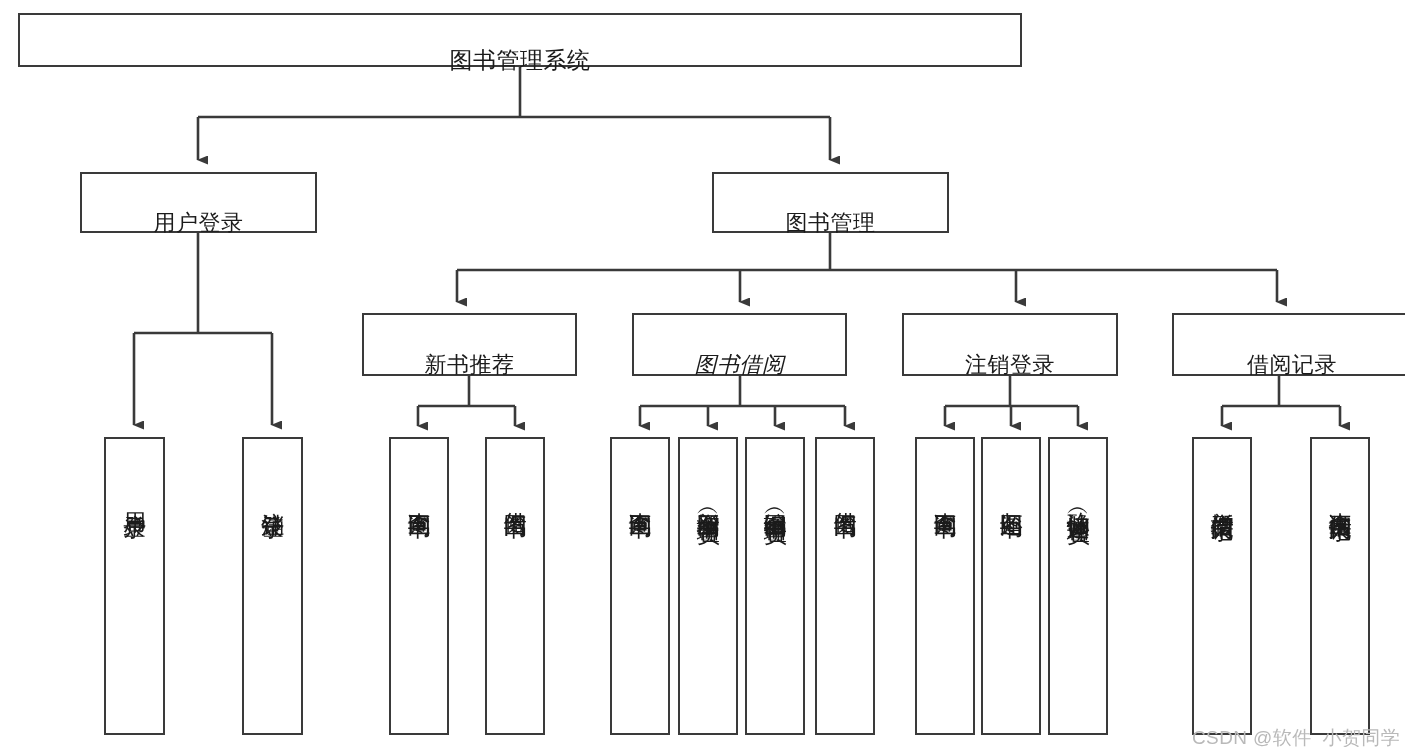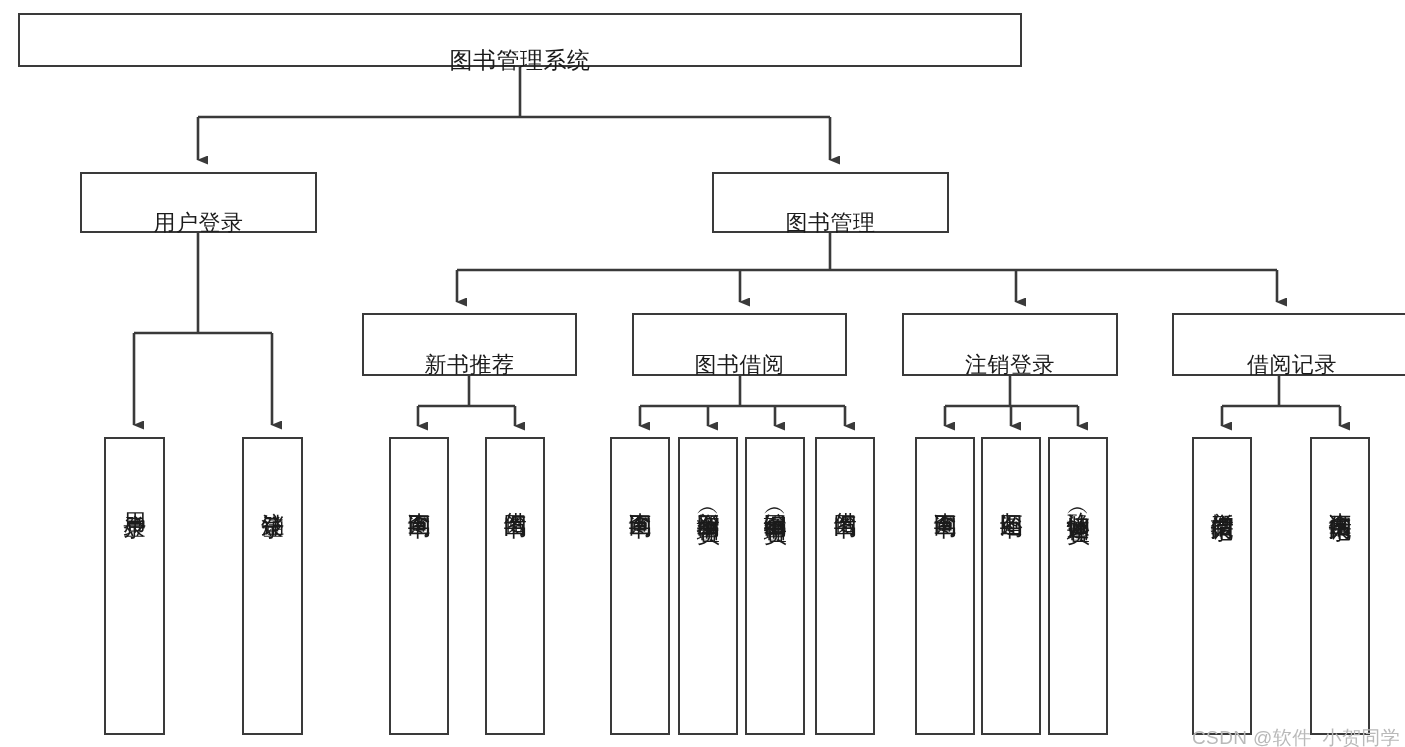--- a/index.html
+++ b/index.html
@@ -131,21 +131,21 @@
   <div class="node" style="left:80px; top:172px; width:237px; height:61px;">
     <span class="label">用户登录</span>
   </div>
   <div class="node" style="left:362px; top:313px; width:215px; height:63px;">
     <span class="label">新书推荐</span>
   </div>
 
   <div class="node" style="left:712px; top:172px; width:237px; height:61px;">
     <span class="label">图书管理</span>
   </div>
-  <div class="node" style="left:632px; top:313px; width:215px; height:63px;">
+  <div class="node" style="left:632px; top:313px; width:215px; height:63px;font-style:italic;">
     <span class="label">图书借阅</span>
   </div>
   <div class="node" style="left:902px; top:313px; width:216px; height:63px;">
     <span class="label">注销登录</span>
   </div>
   <div class="node" style="left:1172px; top:313px; width:240px; height:63px;">
     <span class="label">借阅记录</span>
   </div>
 
   <div class="node vertical" style="left:104px; top:437px; width:61px; height:298px;">

